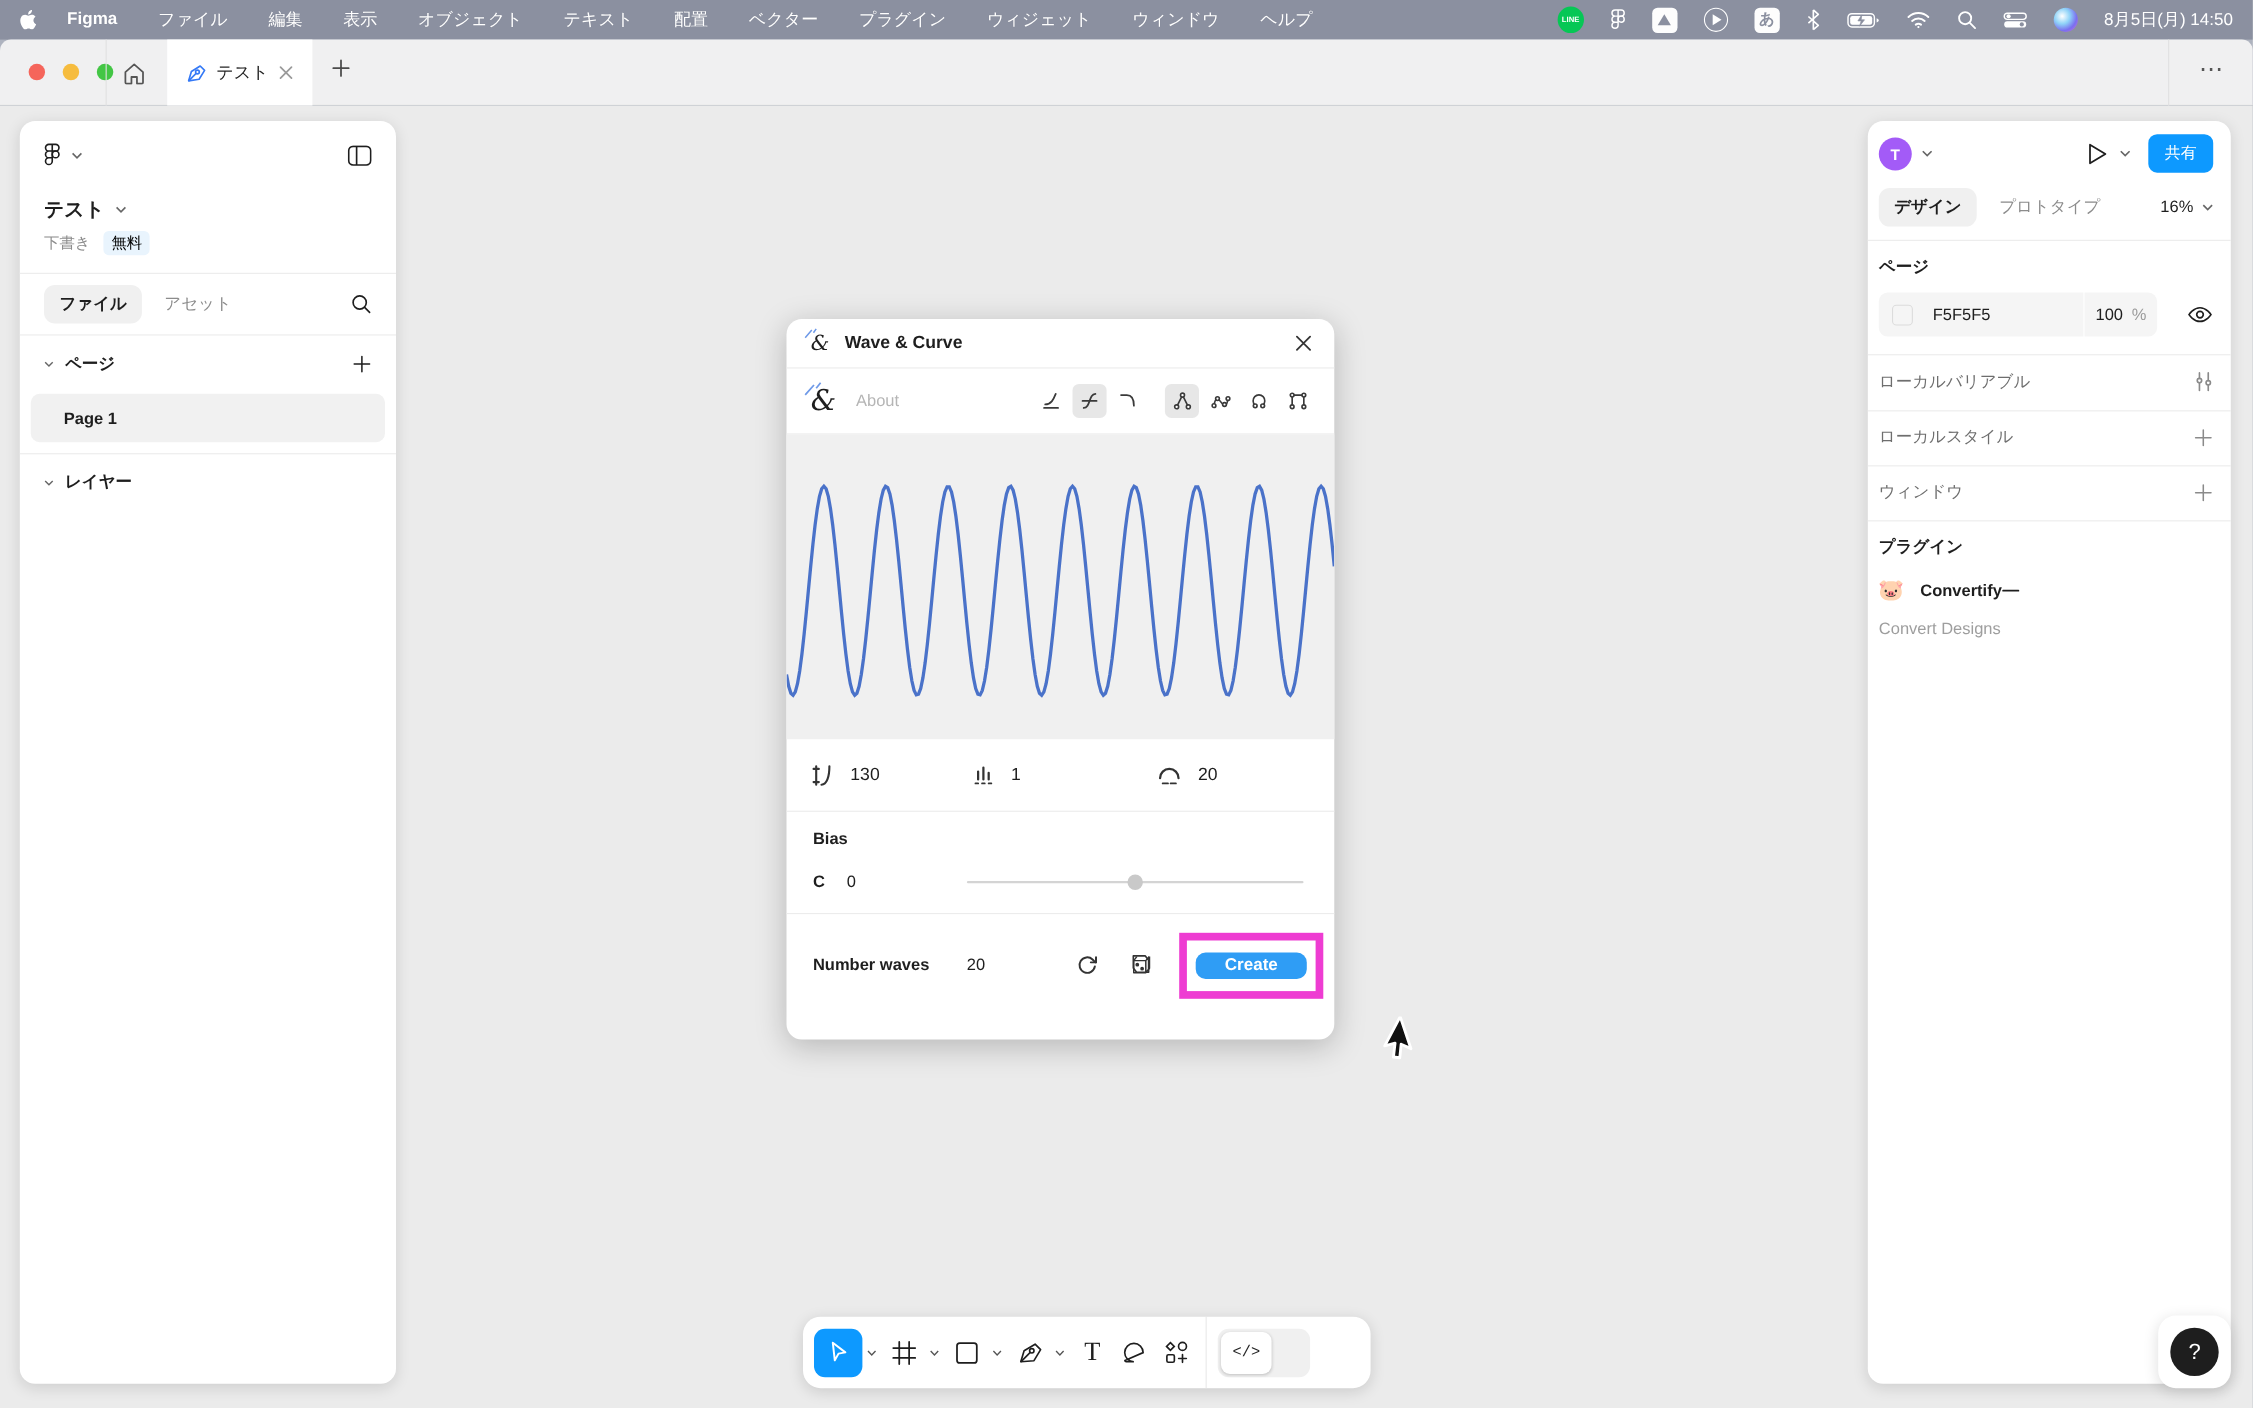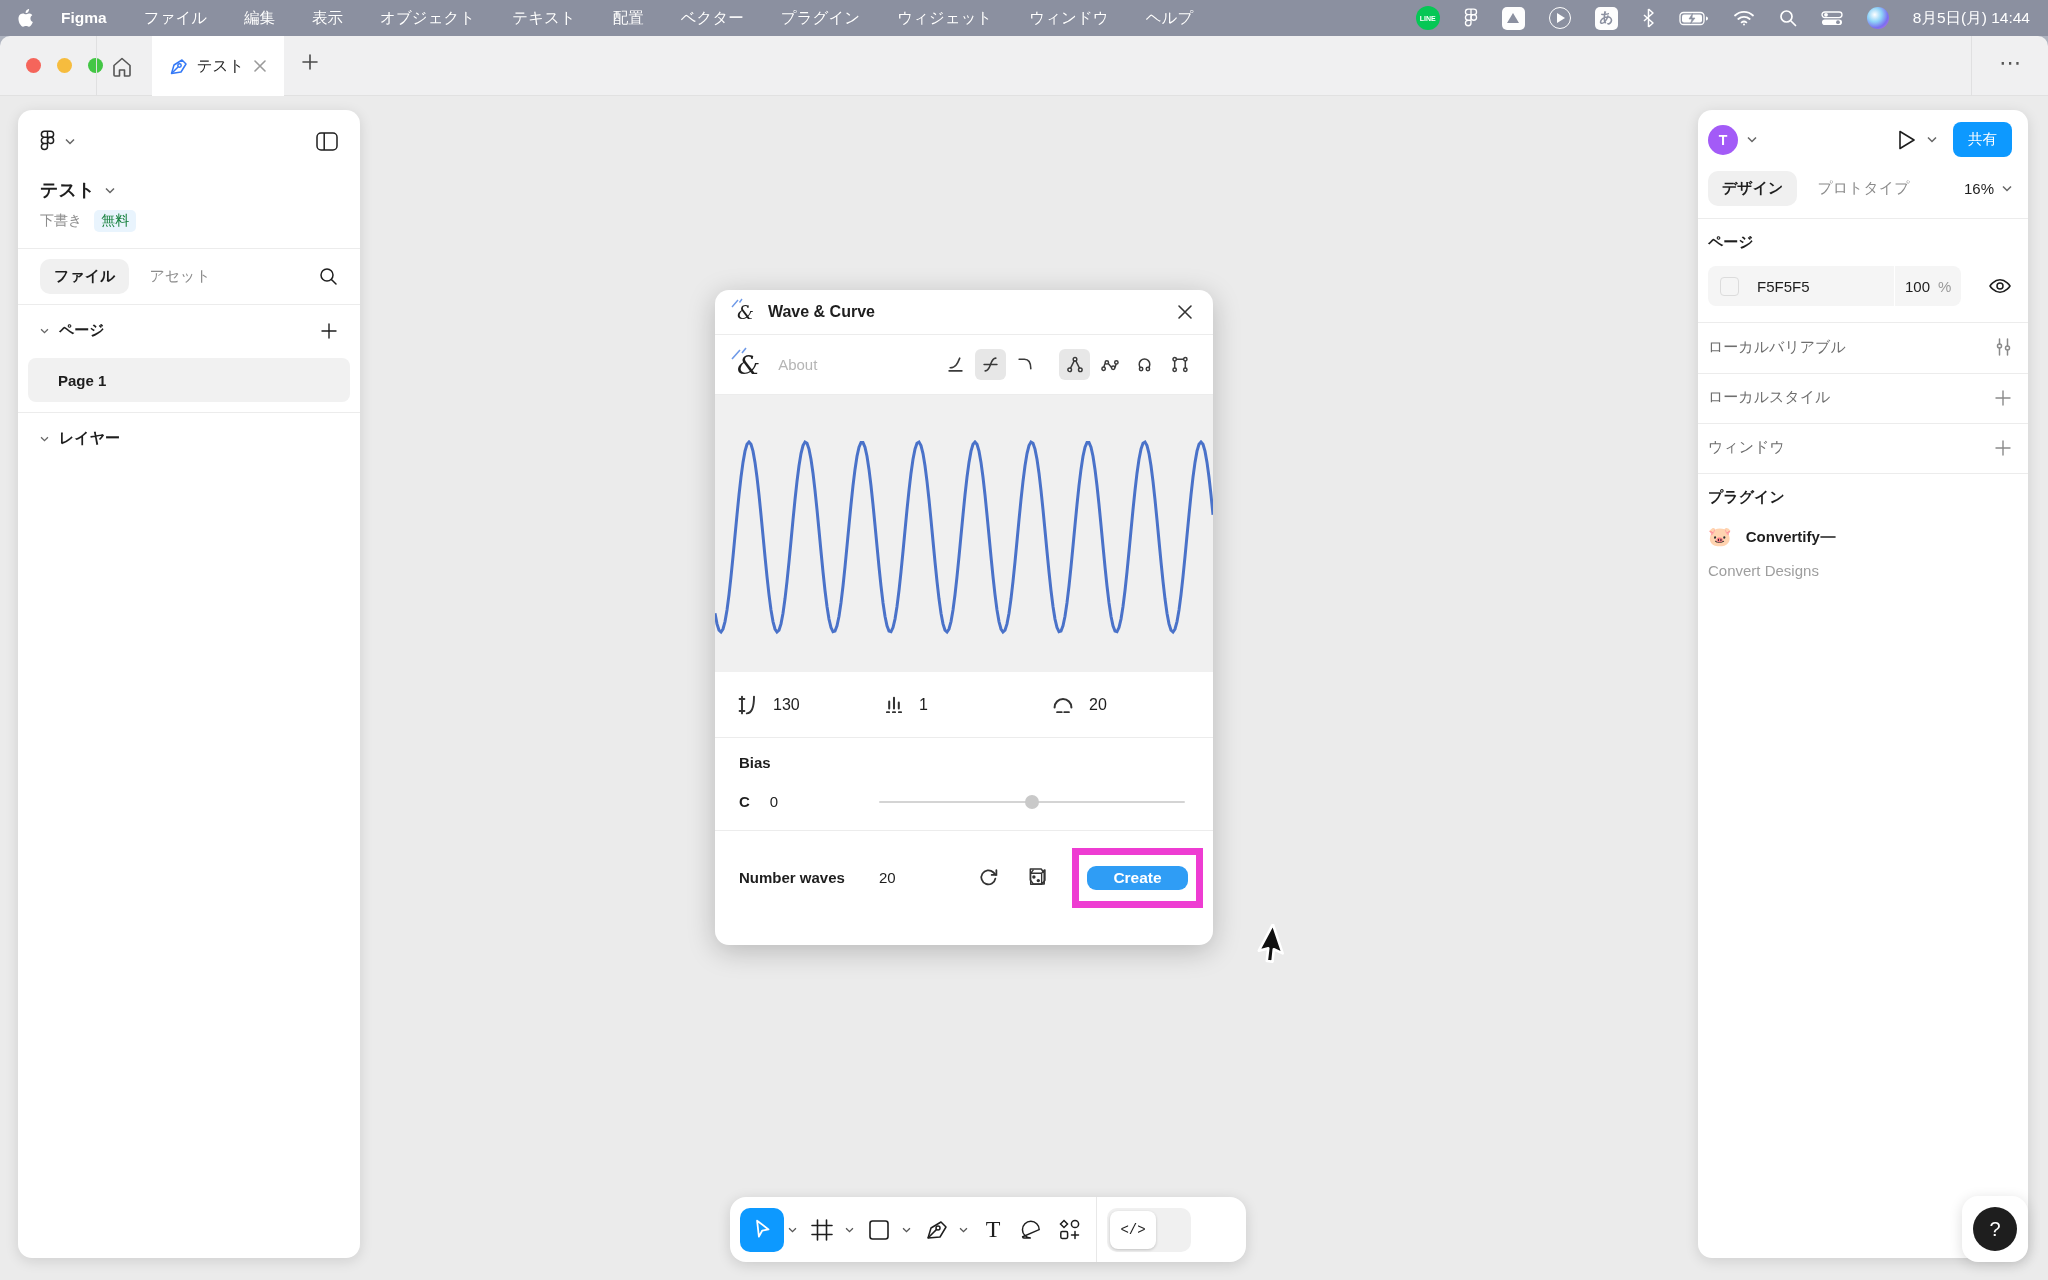--- a/index.html
+++ b/index.html
@@ -57,21 +57,21 @@
   .divider { height:1px; background:#ececec; }
 
   
   .lp-head { padding:20px 22px 0 22px; }
   .lp-row1 { display:flex; align-items:center; }
   .lp-row1 .sp { flex:1; }
   .file-title-row { display:flex; align-items:center; gap:10px; margin-top:26px; }
   .file-title { font-size:18px; font-weight:700; }
   .file-sub { display:flex; align-items:center; gap:12px; margin-top:8px; padding-bottom:16px; }
   .loc { font-size:14px; color:#8c8c8c; }
-  .badge-free { font-size:14px; color:#15803d; background:#e9f4fd; padding:2px 7px; border-radius:5px; }
+  .badge-free { font-size:14px; color:#000000; background:#e9f4fd; padding:2px 7px; border-radius:5px; }
   .lp-tabs { display:flex; align-items:center; padding:10px 22px; }
   .pill-tab { font-size:15px; font-weight:700; background:#f0f0f0; border-radius:10px; padding:8px 14px; }
   .ghost-tab { font-size:15px; color:#8c8c8c; margin-left:20px;text-align:center; }
   .lp-tabs .sp { flex:1; }
   .section-head { display:flex; align-items:center; padding:16px 22px; }
   .section-head .lbl { font-size:15px; font-weight:700; margin-left:10px; }
   .section-head .sp { flex:1; }
   .page-row { margin:2px 10px; height:44px; display:flex; align-items:center; padding-left:30px;
               border-radius:8px; font-size:15px; white-space:nowrap; overflow:hidden; }
   .page-row.sel { background:#f1f1f1; font-weight:700; }
@@ -243,21 +243,21 @@
       </span>
       <span class="st-ic">
         <svg width="22" height="15" viewBox="0 0 22 15">
             <rect x="1" y="1" width="20" height="5.6" rx="2.8" fill="none" stroke="#fff" stroke-width="1.3"></rect>
             <circle cx="5" cy="3.8" r="1.9" fill="#fff"></circle>
             <rect x="1" y="8.4" width="20" height="5.6" rx="2.8" fill="#fff"></rect>
             <circle cx="17" cy="11.2" r="1.9" fill="#8b90a0"></circle>
           </svg>
       </span>
       <span class="st-ic siri"></span>
-      <span class="dt">8月5日(月) 14:44</span>
+      <span class="dt">8月5日(月) 14:50</span>
     </div>
   </div>
 
   <div class="tabbar">
     <div class="traffic">
       <i class="t-red"></i>
       <i class="t-yel"></i>
       <i class="t-grn"></i>
     </div>
     <div class="chrome-div" style="left:96px"></div>

